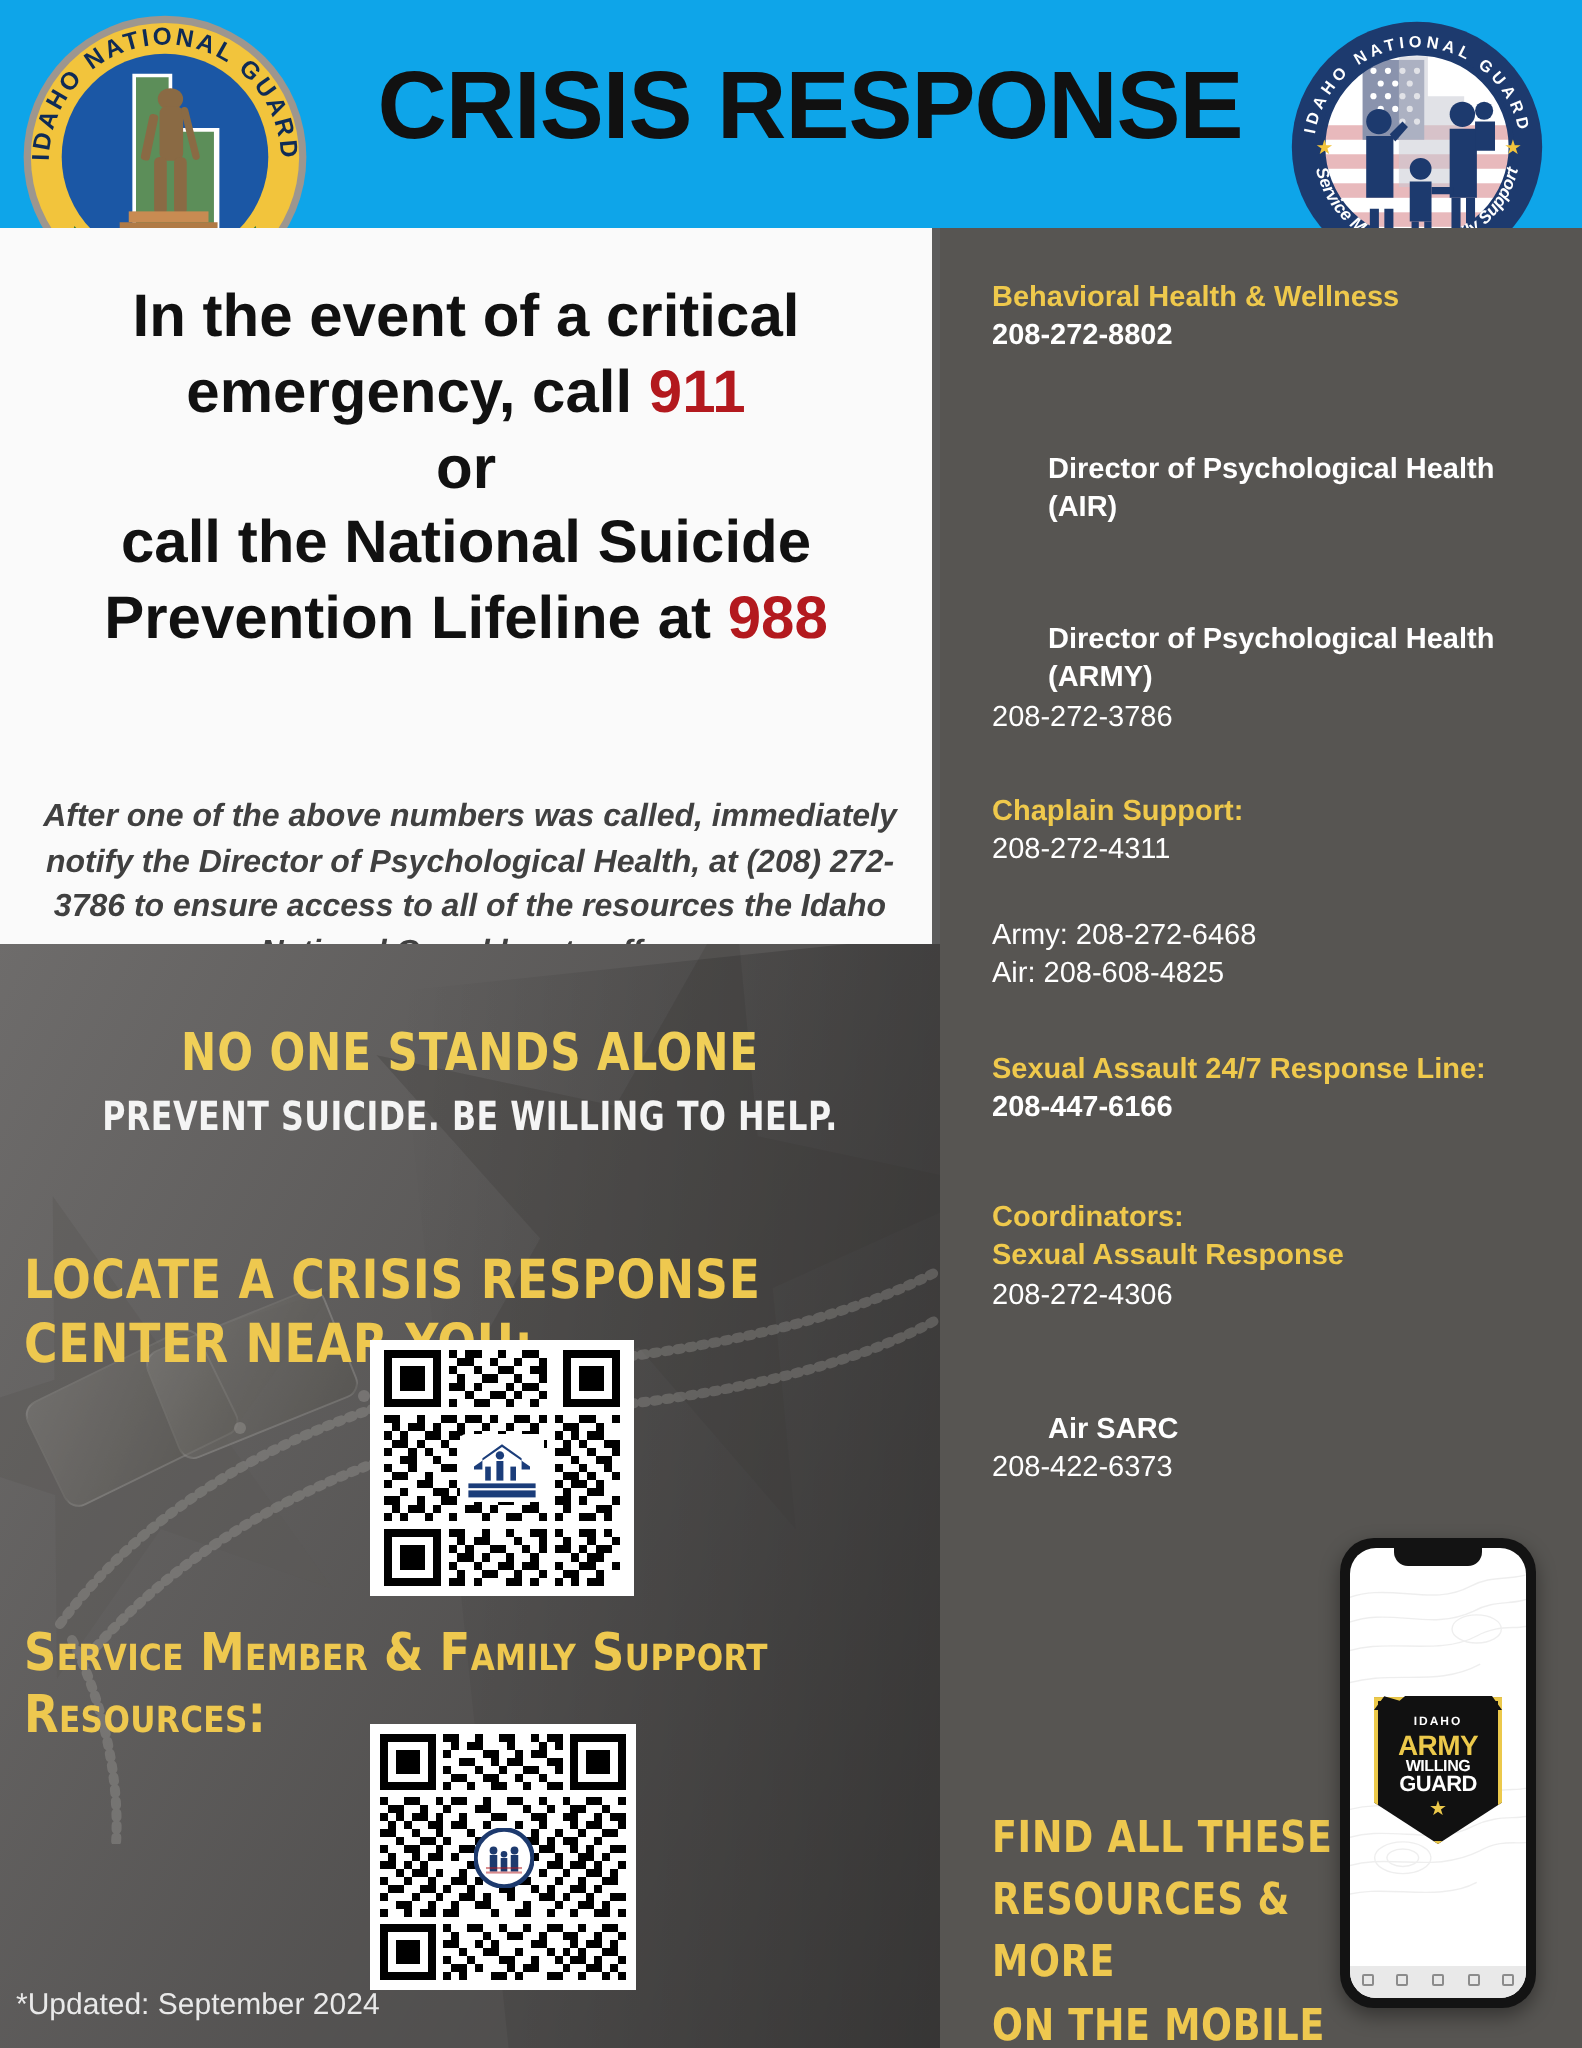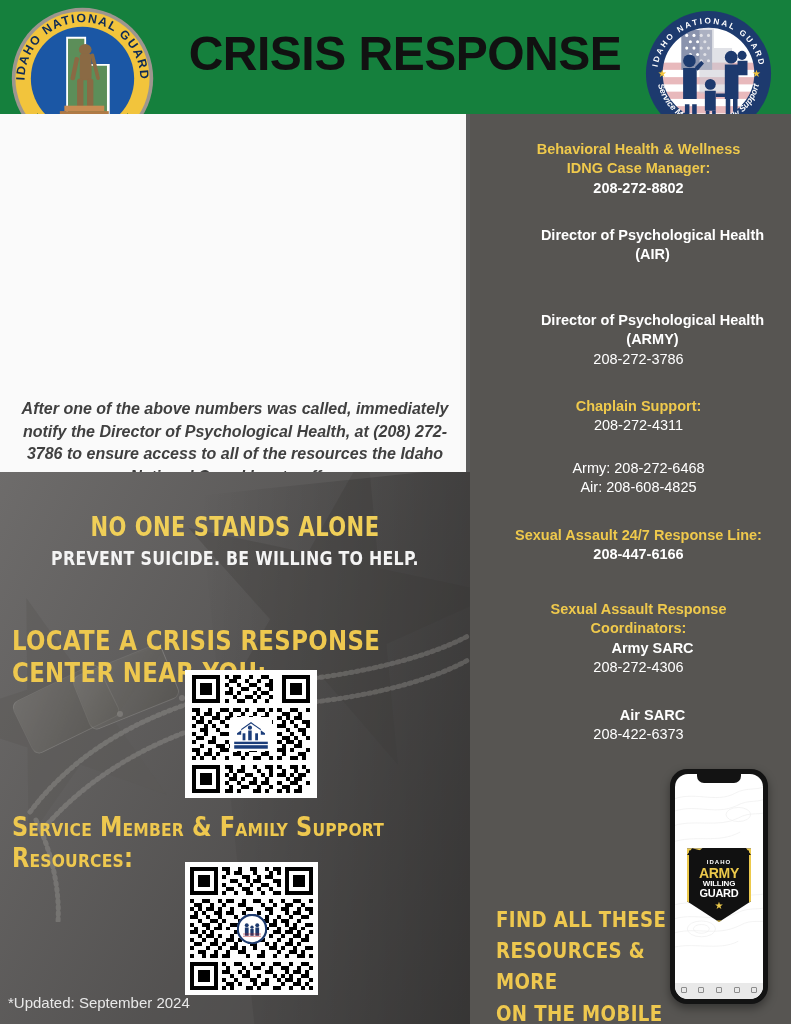--- a/index.html
+++ b/index.html
@@ -8,21 +8,21 @@
     font-family:"Liberation Sans", sans-serif;
     background:#5c5c5c;
     overflow:hidden;
     position:relative;
   }
   .poster { position:relative; width:791px; height:1024px; overflow:hidden; }
 
   
   .header-band {
     position:absolute; left:0; top:0; width:791px; height:114px;
-    background:#15803d;
+    background:#0ea5e9;
     padding-left:48px;
   }
   .header-title {
     position:absolute; left:170px; top:26px; width:470px;
     text-align:center;
     font-size:48px; font-weight:bold; letter-spacing:-0.5px;
     color:#111111;
     font-family:"Liberation Sans", sans-serif;
   }
 
@@ -127,21 +127,21 @@
   .updated {
     position:absolute; left:8px; top:994px;
     font-size:15px; color:#e9e9e9;
   }
 
   
   .right-col {
     position:absolute; left:470px; top:114px; width:321px; height:910px;
     background:#575552;
   }
-  .contact { position:absolute; left:26px; width:285px;text-align:center; }
+  .contact { position:absolute; left:26px; width:285px; }
   .c-title { color:#efc94c; font-weight:bold; font-size:14.5px; line-height:1.33; }
   .c-title-w { color:#ffffff; font-weight:bold; font-size:14.5px; line-height:1.33;margin-left:28px; }
   .c-num { color:#ffffff; font-size:14.5px; line-height:1.33; }
   .c-num-b { color:#ffffff; font-size:14.5px; font-weight:bold; line-height:1.33; }
 
   .find-app {
     position:absolute; left:26px; top:790px; width:230px;
     color:#eec84f; font-weight:bold; font-size:22px; line-height:1.42;
     font-family:"DejaVu Sans Condensed","Liberation Sans Narrow","Liberation Sans",sans-serif;
     letter-spacing:.4px; transform:scaleX(.92); transform-origin:left top;
@@ -304,20 +304,27 @@
       <text font-size="9" font-weight="bold" fill="#ffffff" letter-spacing="2.4" font-family="Liberation Sans, sans-serif">
         <textPath href="#arcTopR" startOffset="50%" text-anchor="middle">IDAHO NATIONAL GUARD</textPath>
       </text>
       <text font-size="9.5" font-weight="bold" fill="#ffffff" font-style="italic" font-family="Liberation Sans, sans-serif">
         <textPath href="#arcBotR" startOffset="50%" text-anchor="middle">Service Member &amp; Family Support</textPath>
       </text>
     </svg>
   </div>
 
   <div class="white-panel">
+    <div class="lead">
+      <span>In the event of a critical</span><br>
+      <span>emergency, call </span><span class="num">911</span><br>
+      <span>or</span><br>
+      <span>call the National Suicide</span><br>
+      <span>Prevention Lifeline at </span><span class="num">988</span>
+    </div>
     <div class="note">After one of the above numbers was called, immediately notify the Director of Psychological Health, at (208) 272-3786 to ensure access to all of the resources the Idaho National Guard has to offer.</div>
   </div>
 
   <div class="photo-panel">
     <div class="bg-star"></div>
     <div class="bg-star2"></div>
     <div class="bg-diag"></div>
 
     <div class="dogtag" style="left:18px; top:208px; width:96px; height:58px; transform:rotate(-26deg);"></div>
     <div class="dogtag" style="left:78px; top:186px; width:96px; height:58px; transform:rotate(-22deg);"></div>
@@ -826,21 +833,20 @@
       </div>
     </div>
 
     <div class="updated" style="top:522px;">*Updated: September 2024</div>
   </div>
 
   <div class="right-col">
 
     <div class="contact" style="top:26px;">
       <div class="c-title">Behavioral Health &amp; Wellness</div>
-      <div class="c-title">IDNG Case Manager:</div>
       <div class="c-num-b">208-272-8802</div>
     </div>
 
     <div class="contact" style="top:112px;">
       <div class="c-title-w">Director of Psychological Health</div>
       <div class="c-title-w">(AIR)</div>
     </div>
 
     <div class="contact" style="top:197px;">
       <div class="c-title-w">Director of Psychological Health</div>
@@ -856,23 +862,22 @@
       <div class="c-num">Army: 208-272-6468</div>
       <div class="c-num">Air: 208-608-4825</div>
     </div>
 
     <div class="contact" style="top:412px;">
       <div class="c-title">Sexual Assault 24/7 Response Line:</div>
       <div class="c-num-b">208-447-6166</div>
     </div>
 
     <div class="contact" style="top:486px;">
+      <div class="c-title">Coordinators:</div>
       <div class="c-title">Sexual Assault Response</div>
-      <div class="c-title">Coordinators:</div>
-      <div class="c-title-w">Army SARC</div>
       <div class="c-num">208-272-4306</div>
     </div>
     <div class="contact" style="top:592px;">
       <div class="c-title-w">Air SARC</div>
       <div class="c-num">208-422-6373</div>
     </div>
 
     <div class="find-app">
       <span>FIND ALL THESE</span><br>
       <span>RESOURCES &amp; MORE</span><br>

